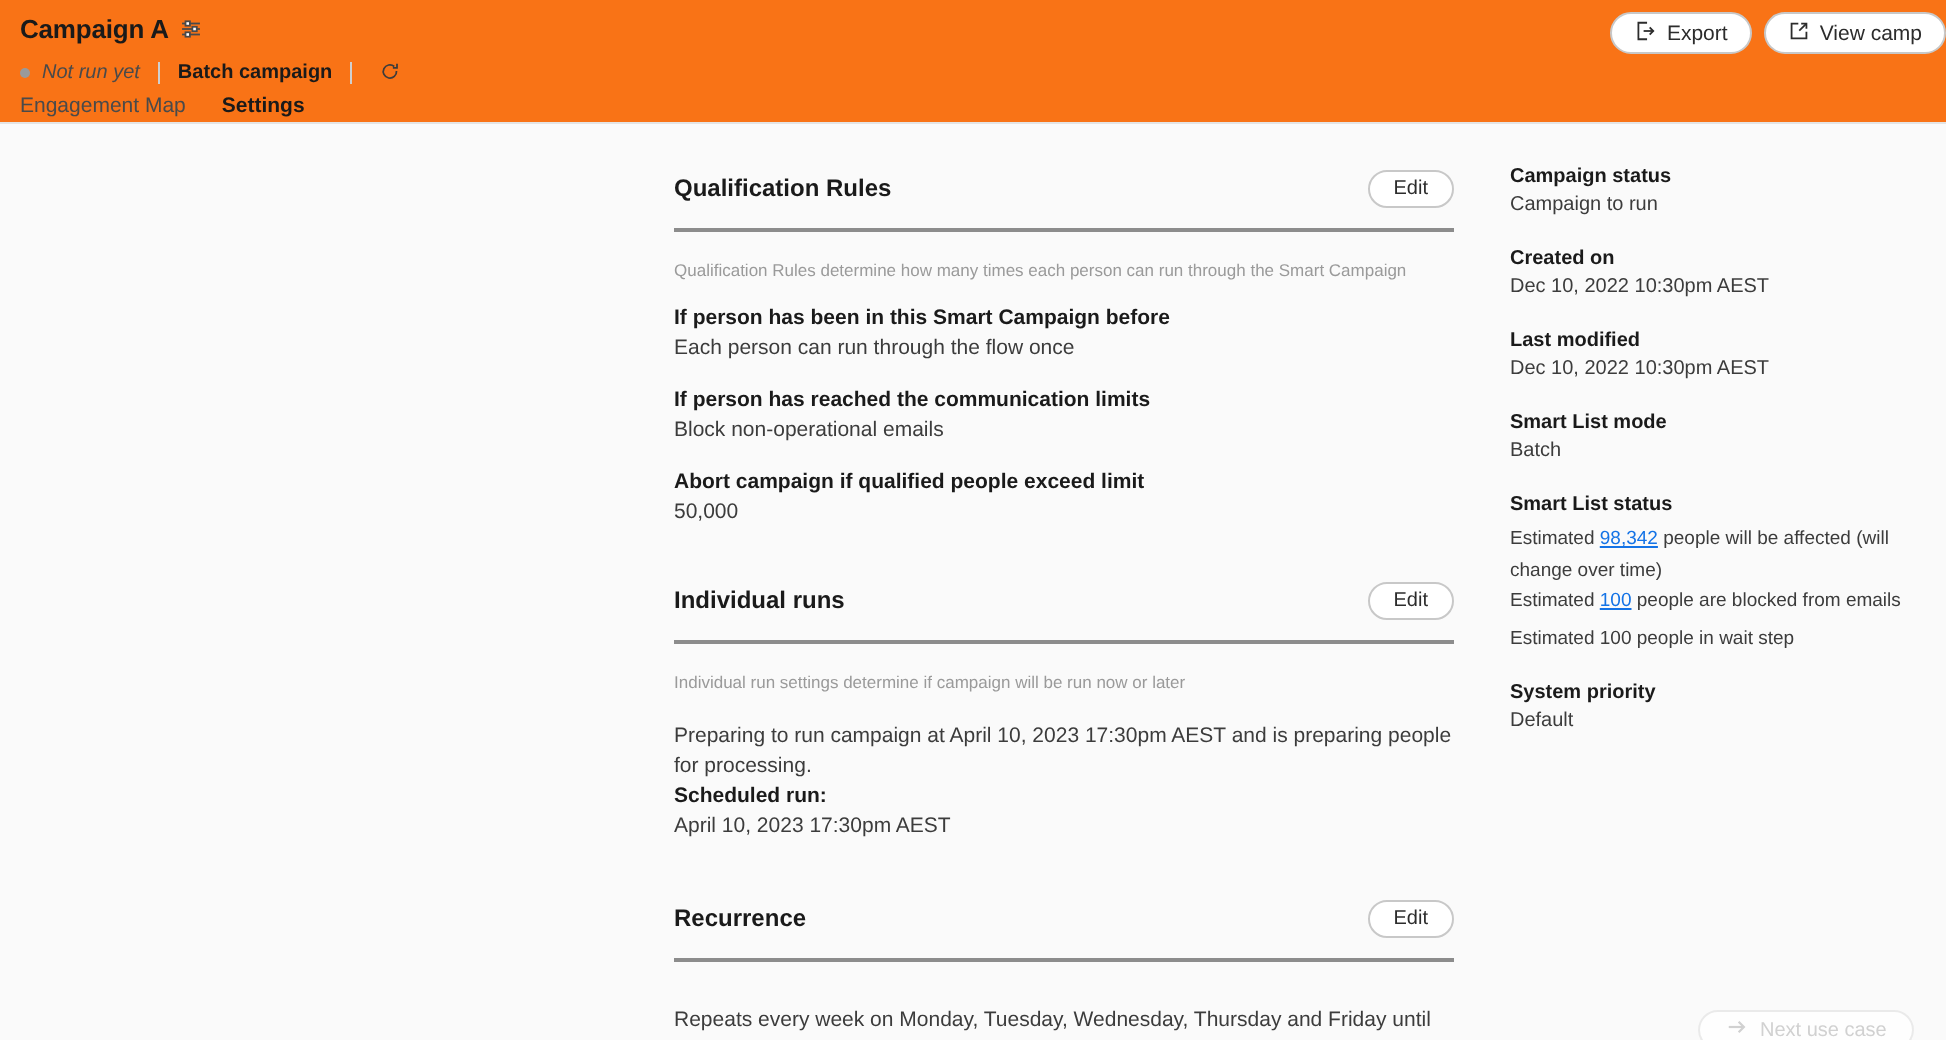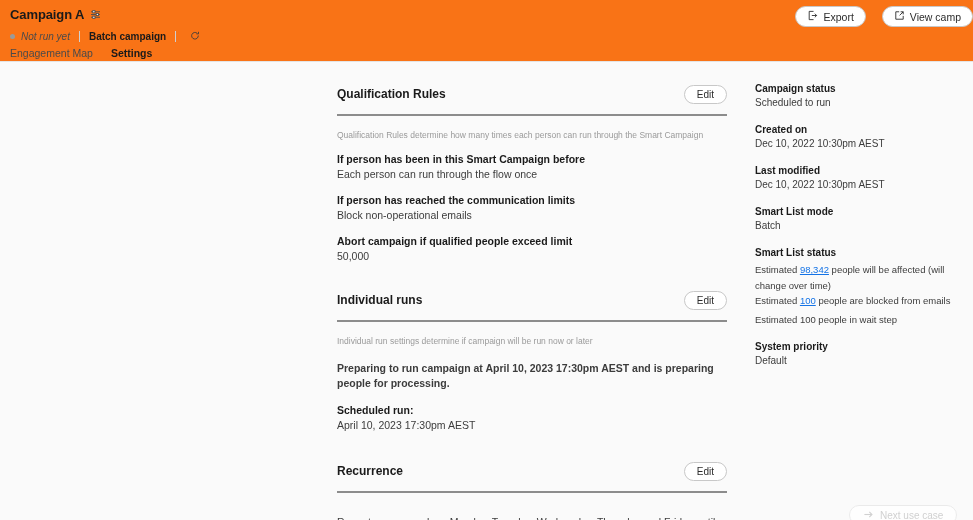--- a/index.html
+++ b/index.html
@@ -46,21 +46,21 @@
     display: inline-flex;
     align-items: center;
     color: #4a4a4a;
   }
 
   .header-actions {
     position: absolute;
     right: 0px;
     top: 6px;
     display: flex;
-    gap: 16px;
+    gap: 6px;
     align-items: center;
   }
 
   .action-btn {
     display: inline-flex;
     align-items: center;
     gap: 5px;
     background: #ffffff;
     border: 1px solid #c8c8c8;
     border-radius: 11px;
@@ -364,21 +364,21 @@
     </div>
 
     <div class="section" style="margin-top:24px;">
       <div class="section-header-row">
         <div class="section-title">Individual runs</div>
         <button class="edit-btn">Edit</button>
       </div>
       <div class="section-rule"></div>
       <div class="hint-text" style="margin-bottom:14px;">Individual run settings determine if campaign will be run now or later</div>
 
-      <div class="body-text" style="margin-bottom:12px;font-weight:bold;">Preparing to run campaign at April 10, 2023 17:30pm AEST and is preparing people for processing.</div>
+      <div class="body-text" style="">Preparing to run campaign at April 10, 2023 17:30pm AEST and is preparing people for processing.</div>
 
       <div class="field-group">
         <div class="field-label">Scheduled run:</div>
         <div class="field-value">April 10, 2023 17:30pm AEST</div>
       </div>
     </div>
 
     <div class="section" style="margin-top:26px;">
       <div class="section-header-row">
         <div class="section-title">Recurrence</div>
@@ -389,21 +389,21 @@
       <div class="body-text" style="margin-bottom:14px;">Repeats every week on Monday, Tuesday, Wednesday, Thursday and Friday until Nov, 23, 2023</div>
 
     </div>
 
   </div>
 
   <div class="side-column" style="padding-top:20px;">
 
     <div class="side-group">
       <div class="side-label">Campaign status</div>
-      <div class="side-value">Scheduled to run</div>
+      <div class="side-value">Campaign to run</div>
     </div>
 
     <div class="side-group">
       <div class="side-label">Created on</div>
       <div class="side-value">Dec 10, 2022 10:30pm AEST</div>
     </div>
 
     <div class="side-group">
       <div class="side-label">Last modified</div>
       <div class="side-value">Dec 10, 2022 10:30pm AEST</div>

